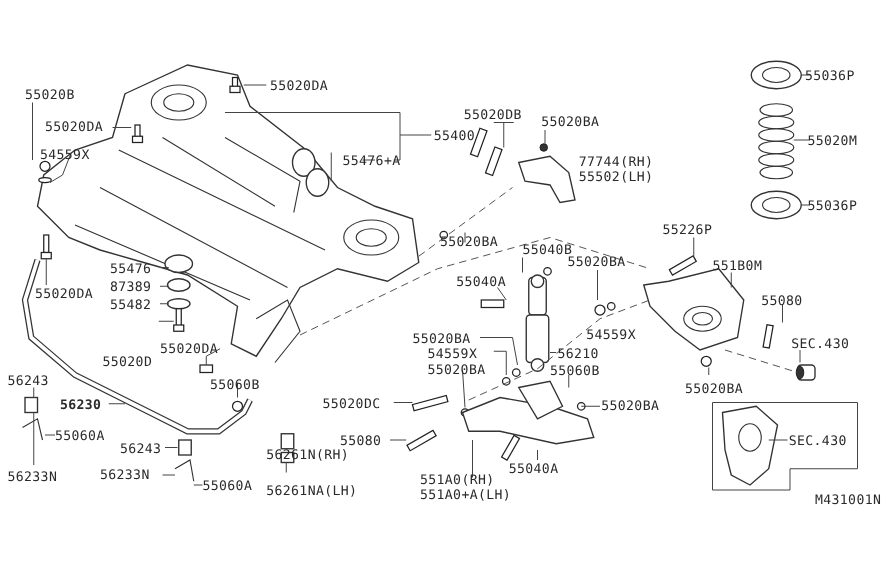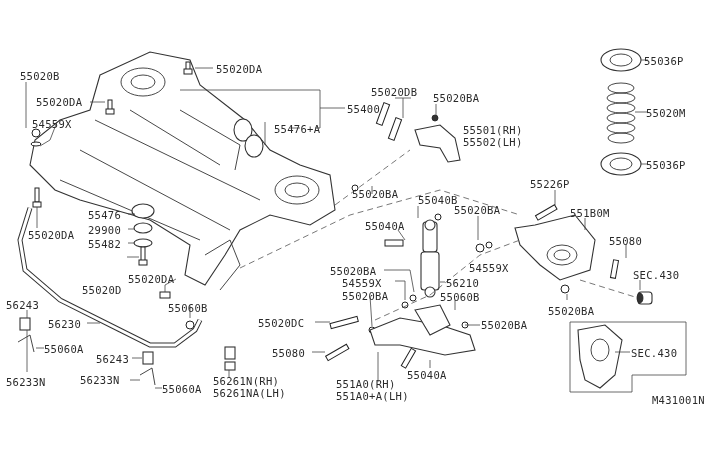--- a/index.html
+++ b/index.html
@@ -181,30 +181,30 @@
     <path class="dash" d="M375,320 L430,295 L480,255 L520,240"></path>
     <path class="dash" d="M580,280 L635,297"></path>
   </g>
 </svg>
 
 <div class="lbl" style="left:4px;top:70px;margin-left:16px;">55020B</div>
 <div class="lbl" style="left:36px;top:96px;">55020DA</div>
 <div class="lbl" style="left:32px;top:118px;">54559X</div>
 <div class="lbl" style="left:28px;top:229px;">55020DA</div>
 <div class="lbl" style="left:88px;top:209px;">55476</div>
-<div class="lbl" style="left:88px;top:224px;">29900</div>
+<div class="lbl" style="left:88px;top:224px;">87389</div>
 <div class="lbl" style="left:88px;top:238px;">55482</div>
 <div class="lbl" style="left:82px;top:252px;margin-top:32px;">55020D</div>
 <div class="lbl" style="left:128px;top:273px;">55020DA</div>
 <div class="lbl" style="left:216px;top:63px;">55020DA</div>
 <div class="lbl" style="left:347px;top:103px;">55400</div>
 <div class="lbl" style="left:274px;top:123px;">55476+A</div>
 <div class="lbl" style="left:371px;top:86px;">55020DB</div>
 <div class="lbl" style="left:433px;top:92px;">55020BA</div>
-<div class="lbl" style="left:463px;top:124px;">55501(RH)</div>
+<div class="lbl" style="left:463px;top:124px;">77744(RH)</div>
 <div class="lbl" style="left:463px;top:136px;">55502(LH)</div>
 <div class="lbl" style="left:352px;top:188px;">55020BA</div>
 <div class="lbl" style="left:418px;top:194px;">55040B</div>
 <div class="lbl" style="left:454px;top:204px;">55020BA</div>
 <div class="lbl" style="left:365px;top:220px;">55040A</div>
 <div class="lbl" style="left:469px;top:262px;">54559X</div>
 <div class="lbl" style="left:330px;top:265px;">55020BA</div>
 <div class="lbl" style="left:342px;top:277px;">54559X</div>
 <div class="lbl" style="left:342px;top:290px;">55020BA</div>
 <div class="lbl" style="left:446px;top:277px;text-align:center;">56210</div>
@@ -218,22 +218,22 @@
 <div class="lbl" style="left:644px;top:55px;">55036P</div>
 <div class="lbl" style="left:646px;top:107px;">55020M</div>
 <div class="lbl" style="left:646px;top:159px;">55036P</div>
 <div class="lbl" style="left:530px;top:178px;">55226P</div>
 <div class="lbl" style="left:570px;top:207px;">551B0M</div>
 <div class="lbl" style="left:609px;top:235px;">55080</div>
 <div class="lbl" style="left:633px;top:269px;">SEC.430</div>
 <div class="lbl" style="left:548px;top:305px;">55020BA</div>
 <div class="lbl" style="left:631px;top:347px;">SEC.430</div>
 <div class="lbl" style="left:6px;top:299px;">56243</div>
-<div class="lbl" style="left:48px;top:318px;">56230</div>
+<div class="lbl" style="left:48px;top:318px;font-weight:bold;">56230</div>
 <div class="lbl" style="left:44px;top:343px;">55060A</div>
 <div class="lbl" style="left:6px;top:376px;">56233N</div>
 <div class="lbl" style="left:168px;top:302px;">55060B</div>
 <div class="lbl" style="left:96px;top:353px;">56243</div>
 <div class="lbl" style="left:80px;top:374px;">56233N</div>
 <div class="lbl" style="left:162px;top:383px;">55060A</div>
-<div class="lbl" style="left:213px;top:375px;text-align:right;">56261N(RH)</div>
+<div class="lbl" style="left:213px;top:358px;text-align:right;">56261N(RH)</div>
 <div class="lbl" style="left:213px;top:387px;">56261NA(LH)</div>
 <div class="lbl" style="left:652px;top:394px;">M431001N</div>
 
 </body></html>

